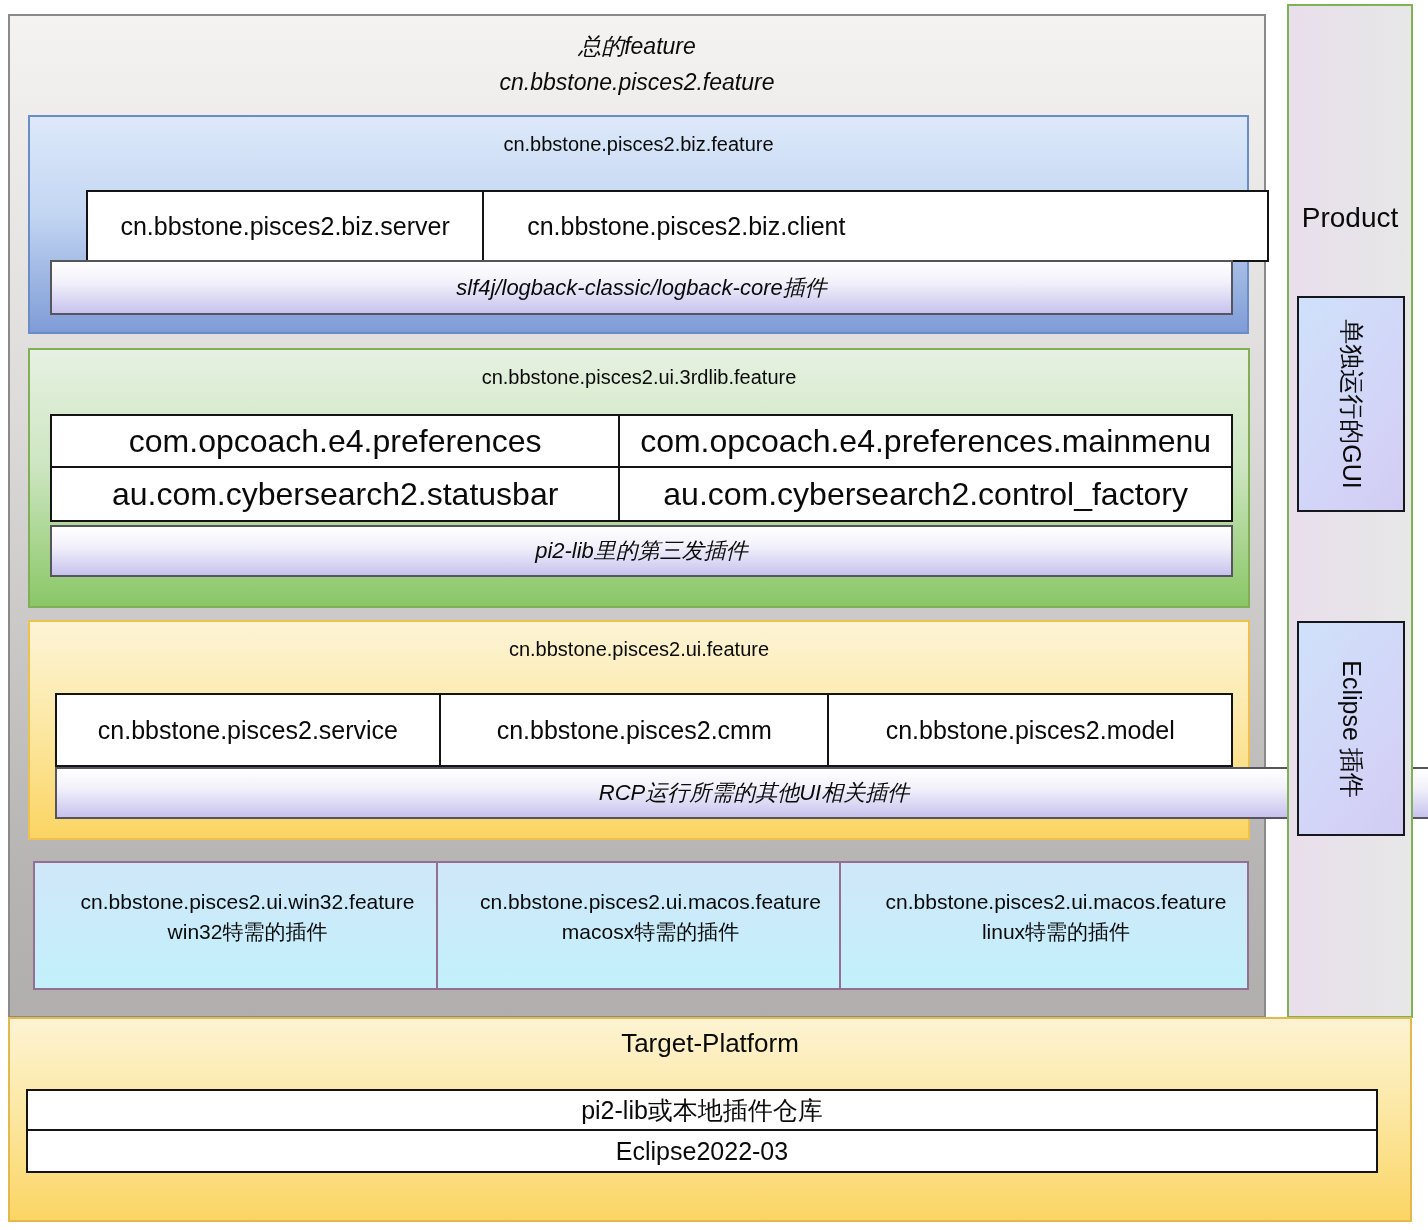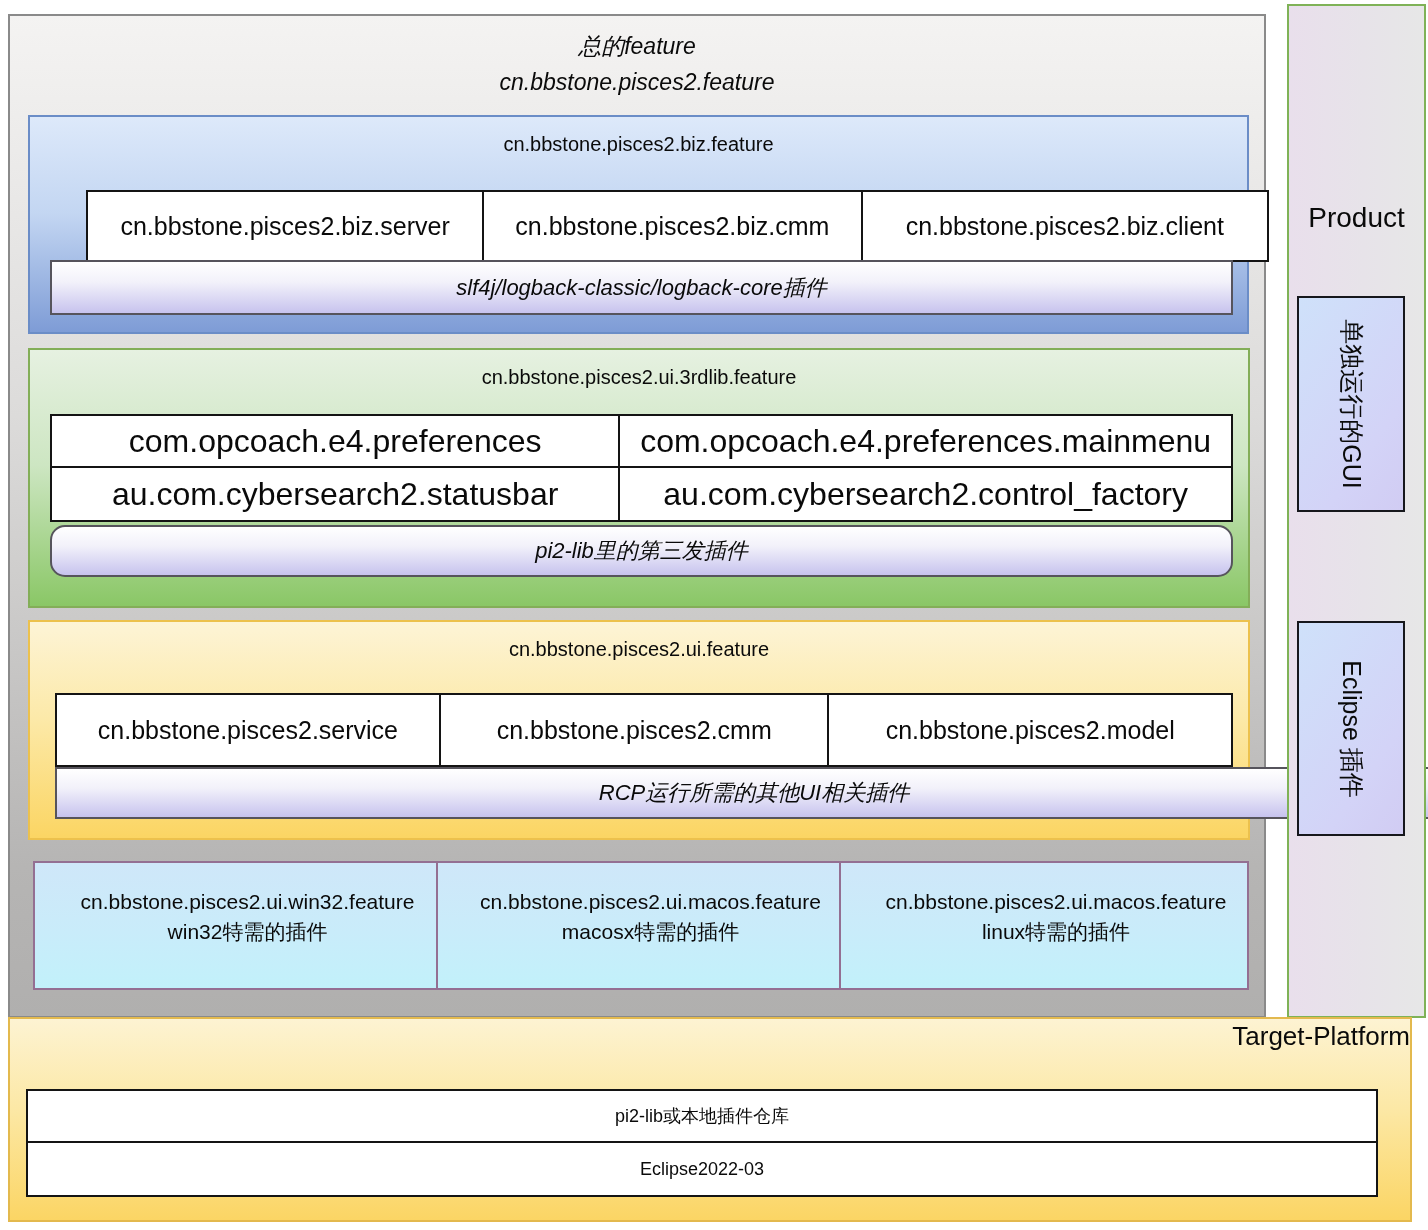--- a/index.html
+++ b/index.html
@@ -70,35 +70,35 @@
   .grid-cell.bb { border-bottom:2px solid #141414; }
 
   
   .note-bar {
     border:2px solid #56545c;
     background:linear-gradient(180deg,#ffffff 0%, #f2f1fa 40%, #c7c3ee 100%);
     display:flex; align-items:center; justify-content:center;
     font-size:22px; font-style:italic;
   }
   .biz-note { left:20px; top:143px; width:1183px; height:55px; }
-  .lib-note { left:20px; top:175px; width:1183px; height:52px;border-radius:15px; }
+  .lib-note { left:20px; top:175px; width:1183px; height:52px; }
   .ui-note  { left:25px; top:145px; width:1398px; height:52px; }
 
   
   .os-row { left:23px; top:845px; width:1220px; height:129px; display:flex; }
   .os-box {
     border:2px solid #946f92; height:100%;
     background:linear-gradient(180deg,#cfe7f9 0%, #c9ecfa 55%, #c2f1fa 100%);
     text-align:center; padding-top:24px; font-size:21px; line-height:30px;padding-left:24px;
   }
   .os-box + .os-box { margin-left:-2px; }
 
   
   .sidebar {
-    left:1287px; top:4px; width:139px; height:1014px;
+    left:1287px; top:4px; width:126px; height:1014px;
     border:2px solid #7fb257;
     background:linear-gradient(90deg,#e9dfec 0%, #e7e3e9 55%, #e7e7e7 100%);
   }
   .product-label { width:100%; text-align:center; top:196px; font-size:28px; }
   .vbox {
     left:8px; width:108px; border:2px solid #16171c;
     background:linear-gradient(125deg,#cfe1fa 0%, #d3d3f7 70%, #d1ccf3 100%);
   }
   .vbox-1 { top:290px; height:216px; }
   .vbox-2 { top:615px; height:215px; }
@@ -107,45 +107,44 @@
     transform:translate(-50%,-50%) rotate(90deg);
     white-space:nowrap; font-size:25px;
   }
 
   
   .target {
     left:8px; top:1017px; width:1404px; height:205px;
     border:2px solid #e3b94e;
     background:linear-gradient(180deg,#fdf3d2 0%, #fce8a5 45%, #fbd564 100%);
   }
-  .target-title { width:100%; text-align:right; margin-top:2px; font-size:26px; }
+  .target-title { width:100%; text-align:center; margin-top:9px; font-size:26px; }
   .target-rows {
     left:16px; top:70px; width:1352px;
     background:#ffffff; border:2px solid #141414;
   }
   .target-row {
-    height:52px; display:flex; align-items:center; justify-content:center; font-size:18px;
+    height:40px; display:flex; align-items:center; justify-content:center; font-size:25px;
   }
   .target-row:first-child { border-bottom:2px solid #141414; }
 </style>
 </head>
 <body>
 
 <div class="abs main-panel">
 
   <div class="root-title">
     <div>总的feature</div>
     <div>cn.bbstone.pisces2.feature</div>
   </div>
 
   <div class="abs feature-box biz">
     <div class="feature-title">cn.bbstone.pisces2.biz.feature</div>
     <div class="abs plugin-row biz-row">
       <div class="plugin-cell" style="width:33.6%">cn.bbstone.pisces2.biz.server</div>
-      <div class="plugin-cell" style="width:32.1%">cn.bbstone.pisces2.biz.cmm</div>
       <div class="plugin-cell" style="width:34.3%">cn.bbstone.pisces2.biz.client</div>
     </div>
     <div class="abs note-bar biz-note">slf4j/logback-classic/logback-core插件</div>
   </div>
 
   <div class="abs feature-box thirdlib">
     <div class="feature-title">cn.bbstone.pisces2.ui.3rdlib.feature</div>
     <div class="abs grid-2x2">
       <div class="grid-cell br bb">com.opcoach.e4.preferences</div>
       <div class="grid-cell bb">com.opcoach.e4.preferences.mainmenu</div>

